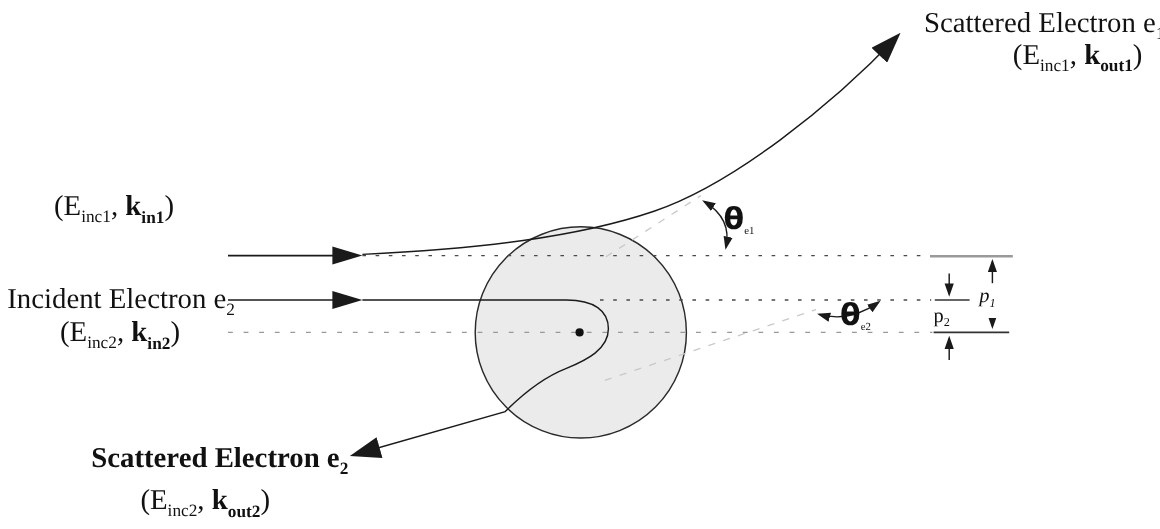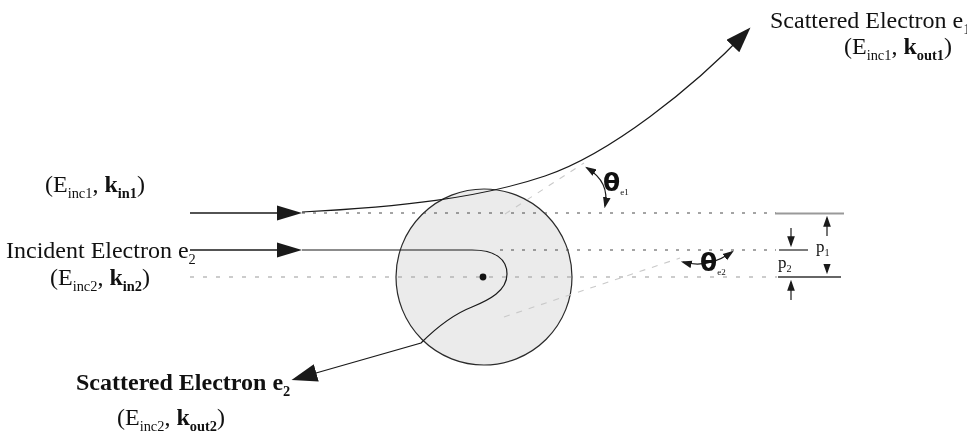--- a/index.html
+++ b/index.html
@@ -23,21 +23,21 @@
   .run-b{font-weight:bold;}
   .run-bsub{font-weight:bold;font-size:0.60em;vertical-align:-0.45em;}
   .run-theta{
     font-family:"DejaVu Sans",sans-serif;
     font-weight:600;
     font-size:25px;
     line-height:1;
   }
   .lbl-theta{font-size:15px;}
   .lbl-p{font-size:17px;line-height:22px;}
-  .lbl-p1{background:#ffffff;padding:0 2px;}
+  .lbl-p1{background:#ffffff;padding:0 2px;font-style:italic;}
   .lbl-impact{font-size:18px;line-height:21.5px;}
 </style>
 </head>
 <body>
 
 <div class="canvas">
 
   <svg width="967" height="441" viewBox="0 0 967 441">
     <defs>
       <marker id="mBig" markerUnits="userSpaceOnUse" markerWidth="26" markerHeight="18" viewBox="0 0 10 7" refX="8.6" refY="3.5" orient="auto-start-reverse">
@@ -74,21 +74,21 @@
     <line x1="779" y1="250" x2="808" y2="250" stroke="#333333" stroke-width="1.3"></line>
     <line x1="778" y1="277" x2="841" y2="277" stroke="#333333" stroke-width="1.3"></line>
 
     <path d="M827,241 L827,218" fill="none" stroke="#1a1a1a" stroke-width="1.2" marker-end="url(#mSm)"></path>
     <path d="M827,254 L827,272" fill="none" stroke="#1a1a1a" stroke-width="1.2" marker-end="url(#mSm)"></path>
 
     <path d="M791,228 L791,245" fill="none" stroke="#1a1a1a" stroke-width="1.2" marker-end="url(#mSm)"></path>
     <path d="M791,300 L791,282" fill="none" stroke="#1a1a1a" stroke-width="1.2" marker-end="url(#mSm)"></path>
   </svg>
 
-  <div class="lbl" style="left:45px;top:173px;"><span>(E</span><span class="run-sub">inc1</span><span>, </span><span class="run-b">k</span><span class="run-bsub">in1</span><span>)</span></div>
+  <div class="lbl" style="left:45px;top:161px;"><span>(E</span><span class="run-sub">inc1</span><span>, </span><span class="run-b">k</span><span class="run-bsub">in1</span><span>)</span></div>
   <div class="lbl" style="left:6px;top:239px;"><span>Incident Electron e</span><span class="run-sub">2</span></div>
   <div class="lbl" style="left:50px;top:266px;"><span>(E</span><span class="run-sub">inc2</span><span>, </span><span class="run-b">k</span><span class="run-bsub">in2</span><span>)</span></div>
 
   <div class="lbl" style="left:770px;top:9px;"><span>Scattered Electron e</span><span class="run-sub">1</span></div>
   <div class="lbl" style="left:812px;top:35px;margin-left:32px;"><span>(E</span><span class="run-sub">inc1</span><span>, </span><span class="run-b">k</span><span class="run-bsub">out1</span><span>)</span></div>
 
   <div class="lbl" style="left:76px;top:371px;font-weight:bold;"><span>Scattered Electron e</span><span class="run-sub">2</span></div>
   <div class="lbl" style="left:117px;top:406px;"><span>(E</span><span class="run-sub">inc2</span><span>, </span><span class="run-b">k</span><span class="run-bsub">out2</span><span>)</span></div>
 
   <div class="lbl lbl-theta" style="left:603px;top:170px;"><span class="run-theta">θ</span><span class="run-sub">e1</span></div>

